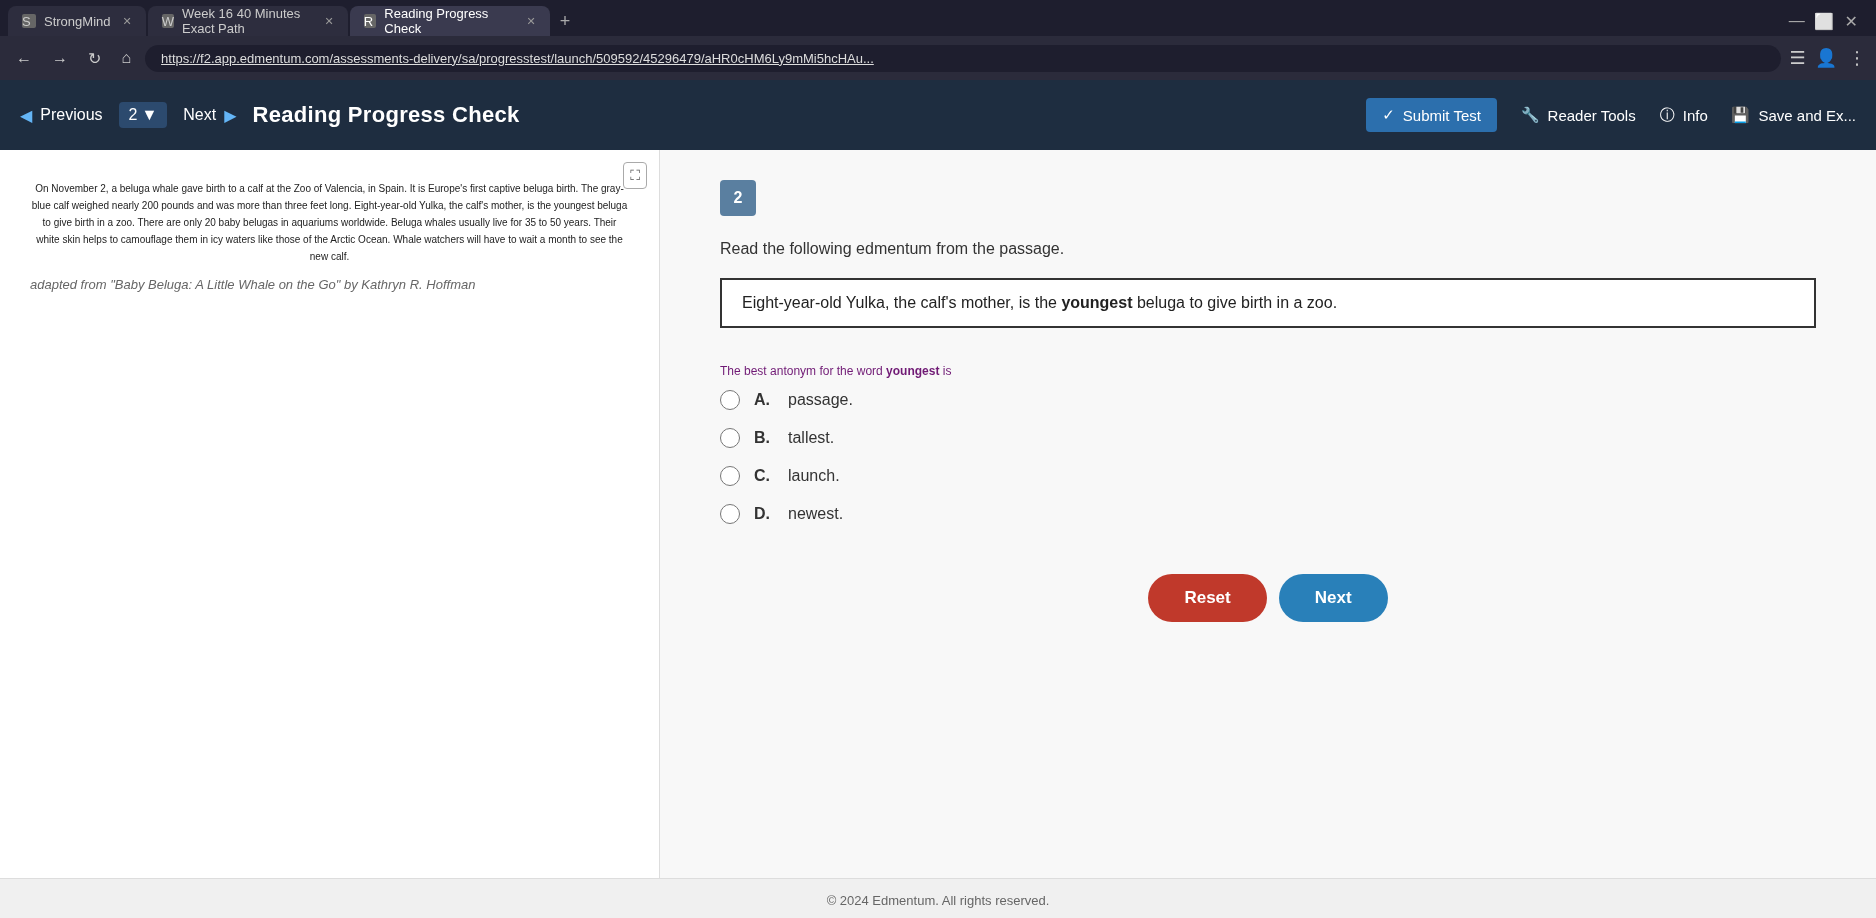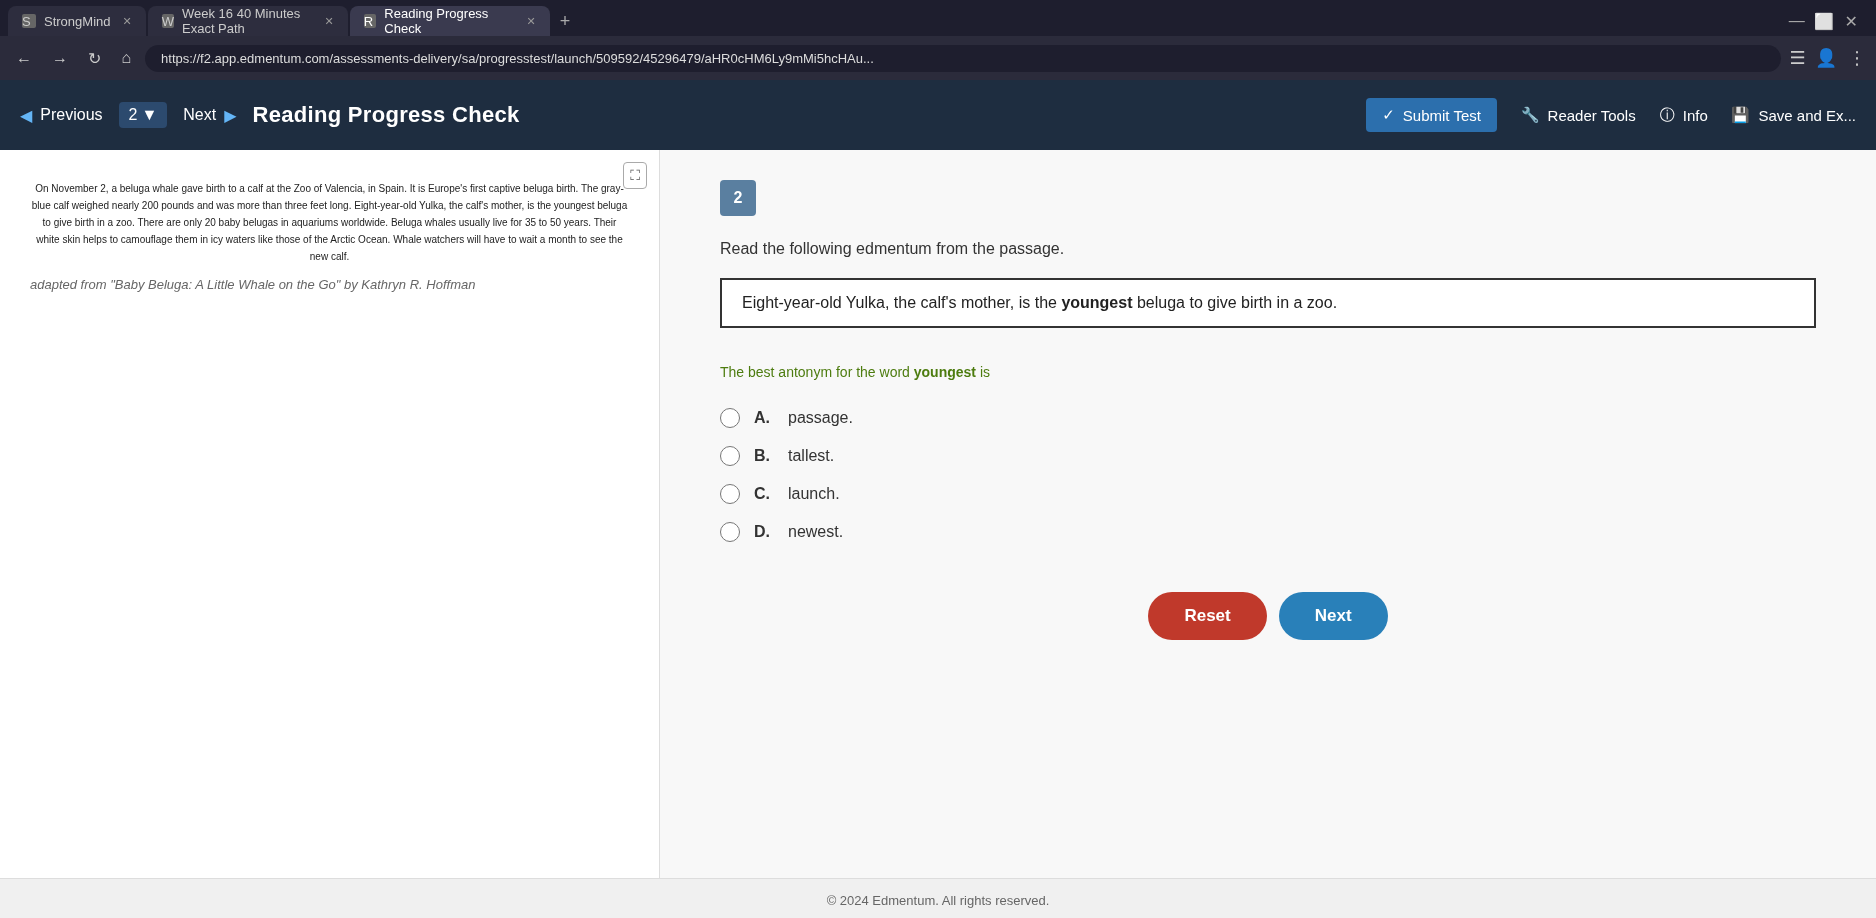--- a/index.html
+++ b/index.html
@@ -9,21 +9,21 @@
     .browser-chrome { background: #2b2b3b; width: 100%; }
     .tab-bar { display: flex; align-items: center; padding: 6px 8px 0; gap: 2px; background: #1e1e2e; height: 36px; }
     .tab { display: flex; align-items: center; padding: 6px 14px; border-radius: 8px 8px 0 0; font-size: 13px; color: #ccc; background: #2d2d3e; gap: 8px; height: 30px; max-width: 200px; }
     .tab.active { background: #3a3a4f; color: #fff; }
     .tab-close { color: #999; font-size: 11px; cursor: pointer; margin-left: 4px; }
     .tab-favicon { width: 14px; height: 14px; border-radius: 2px; background: #666; }
     .new-tab-btn { background: none; border: none; color: #aaa; font-size: 18px; cursor: pointer; padding: 0 8px; }
 
     .address-bar-row { display: flex; align-items: center; padding: 4px 10px; gap: 8px; background: #2b2b3b; height: 44px; }
     .nav-btn { background: none; border: none; color: #ccc; font-size: 16px; cursor: pointer; padding: 4px 6px; border-radius: 4px; }
-    .address-bar { flex: 1; background: #1e1e2e; border: none; border-radius: 20px; padding: 6px 16px; color: #ddd; font-size: 13px; }
+    .address-bar { flex: 1; background: #1e1e2e; border: none; border-radius: 20px; padding: 6px 16px; color: #ddd; font-size: 13px; text-decoration: underline; }
     .browser-actions { display: flex; gap: 10px; align-items: center; color: #ccc; }
     .browser-actions span { font-size: 18px; cursor: pointer; }
 
     
     .app-toolbar { background: #1e2d40; display: flex; align-items: center; padding: 0 20px; height: 70px; gap: 20px; }
     .toolbar-left { display: flex; align-items: center; gap: 16px; }
     .nav-control { display: flex; align-items: center; gap: 8px; color: #fff; font-size: 16px; cursor: pointer; }
     .nav-control .icon { color: #64b5f6; }
     .page-num { background: #2c4a6e; color: #fff; padding: 4px 10px; border-radius: 4px; font-size: 16px; display: flex; align-items: center; gap: 4px; }
     .page-title { color: #fff; font-size: 22px; font-weight: 600; letter-spacing: 0.3px; }
@@ -39,21 +39,21 @@
     .expand-btn { position: absolute; top: 12px; right: 12px; background: none; border: 1px solid #aaa; border-radius: 4px; padding: 4px 6px; cursor: pointer; color: #555; font-size: 14px; }
     .passage-text { font-size: 10px; line-height: 1.7; color: #222; text-align: center; }
     .passage-citation { font-size: 13px; color: #666; margin-top: 12px; font-style: italic; }
 
     
     .question-panel { flex: 1; background: #f8f8f8; padding: 30px 60px; overflow-y: auto; }
     .question-number { display: inline-block; background: #5a7fa0; color: #fff; width: 36px; height: 36px; border-radius: 4px; text-align: center; line-height: 36px; font-size: 16px; font-weight: bold; margin-bottom: 24px; }
     .question-direction { font-size: 16px; color: #333; margin-bottom: 20px; }
     .sentence-box { border: 2px solid #333; padding: 14px 20px; font-size: 16px; color: #222; margin-bottom: 36px; background: #fff; }
     .sentence-box strong { font-weight: 700; }
-    .question-prompt { font-size: 14px; color: #4d7c0f; margin-bottom: 28px; }
+    .question-prompt { font-size: 12px; color: #701a75; margin-bottom: 12px; }
     .question-prompt strong { font-weight: 700; }
     .options { display: flex; flex-direction: column; gap: 18px; }
     .option { display: flex; align-items: center; gap: 14px; font-size: 16px; color: #333; cursor: pointer; }
     .option input[type="radio"] { width: 20px; height: 20px; accent-color: #2c6fad; cursor: pointer; }
     .option-letter { font-weight: 700; min-width: 20px; }
 
     .action-buttons { display: flex; justify-content: center; gap: 12px; margin-top: 50px; }
     .reset-btn { background: #c0392b; color: #fff; border: none; border-radius: 25px; padding: 14px 36px; font-size: 17px; cursor: pointer; font-weight: 600; }
     .next-btn { background: #2980b9; color: #fff; border: none; border-radius: 25px; padding: 14px 36px; font-size: 17px; cursor: pointer; font-weight: 600; }
 

